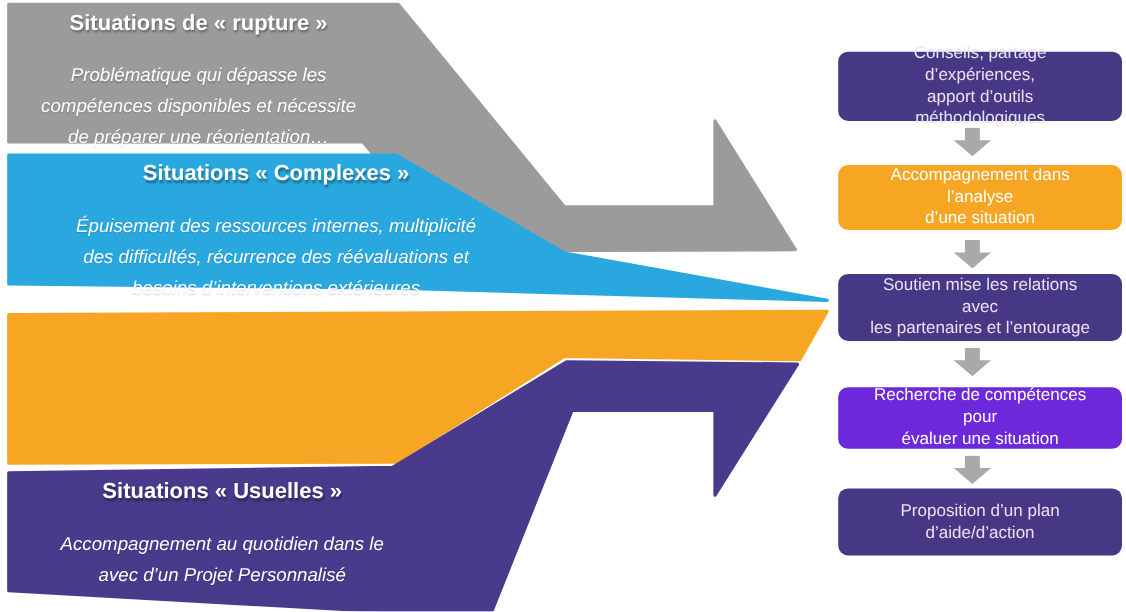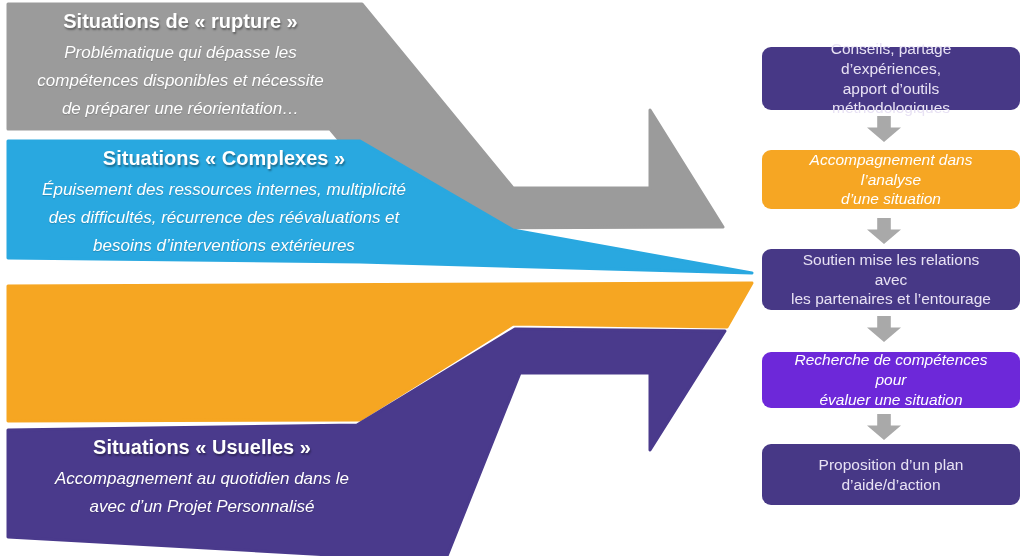--- a/index.html
+++ b/index.html
@@ -3,27 +3,27 @@
 <meta charset="utf-8">
 <style>
   html,body{margin:0;padding:0;background:#ffffff;}
   #canvas{position:relative;width:1024px;height:556px;background:#fff;overflow:hidden;
           font-family:"Liberation Sans", sans-serif;}
   #shapes{position:absolute;left:0;top:0;}
   .band-text{position:absolute;text-align:center;color:#fff;}
   .band-title{font-weight:bold;font-size:20px;line-height:26px;
               text-shadow:1px 2px 2px rgba(0,0,0,0.38);}
   .band-body{font-style:italic;font-size:17px;line-height:28px;white-space:pre-line;
-             margin-top:5px;text-shadow:0 1px 1px rgba(0,0,0,0.18);}
+             margin-top:21px;text-shadow:0 1px 1px rgba(0,0,0,0.18);}
   .step-box{position:absolute;left:762px;width:258px;border-radius:9px;
             display:flex;align-items:center;justify-content:center;
             text-align:center;font-size:15.5px;line-height:1.28;white-space:pre-line;
             padding:4px 24px;box-sizing:border-box;}
   .step-purple{color:#e8e2f4;}
-  .step-orange{color:#ffffff;font-style:italic;}
+  .step-orange{color:#ffffff;}
   .down-arrow{position:absolute;left:867px;width:34px;height:26px;
               clip-path:polygon(30% 0,70% 0,70% 44%,100% 44%,50% 100%,0 44%,30% 44%);}
 </style>
 </head>
 <body>
 
 <div id="canvas">
 
   <svg id="shapes" width="1024" height="556" viewBox="0 0 1024 556">
     <polygon points="8,4 362,4 513,188 650,188 650,110 723,227 413,228 330,129 8,129" stroke-linejoin="round" stroke-width="3" stroke="#9b9b9b" fill="#9b9b9b"></polygon>
@@ -32,21 +32,21 @@
     <polygon points="8,430 357,425 515,329 725,331 650,450 650,373 520,373 447,556 348,556 8,537" stroke-linejoin="round" stroke-width="3" stroke="#4a3a8c" fill="#4a3a8c"></polygon>
   </svg>
 
   <div class="band-text" style="left:8px;top:8px;width:345px;">
     <div class="band-title">Situations de « rupture »</div>
     <div class="band-body">Problématique qui dépasse les
 compétences disponibles et nécessite
 de préparer une réorientation…</div>
   </div>
 
-  <div class="band-text" style="left:8px;top:145px;width:432px;">
+  <div class="band-text" style="left:8px;top:145px;width:432px;padding-left:27px;">
     <div class="band-title">Situations « Complexes »</div>
     <div class="band-body">Épuisement des ressources internes, multiplicité
 des difficultés, récurrence des réévaluations et
 besoins d’interventions extérieures</div>
   </div>
 
 
   <div class="band-text" style="left:8px;top:434px;width:388px;">
     <div class="band-title">Situations « Usuelles »</div>
     <div class="band-body">Accompagnement au quotidien dans le

